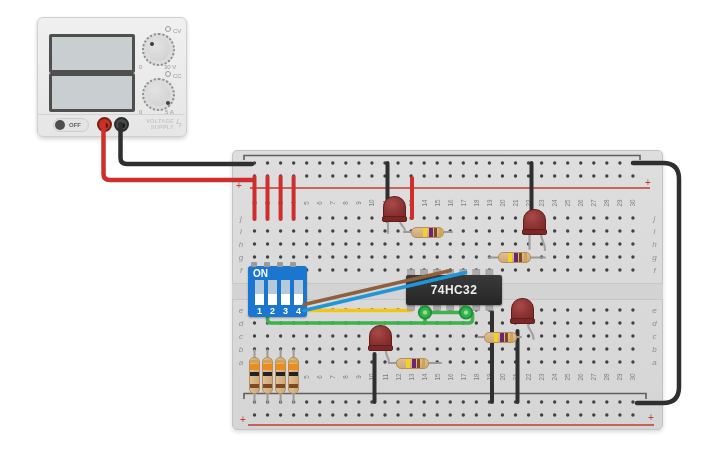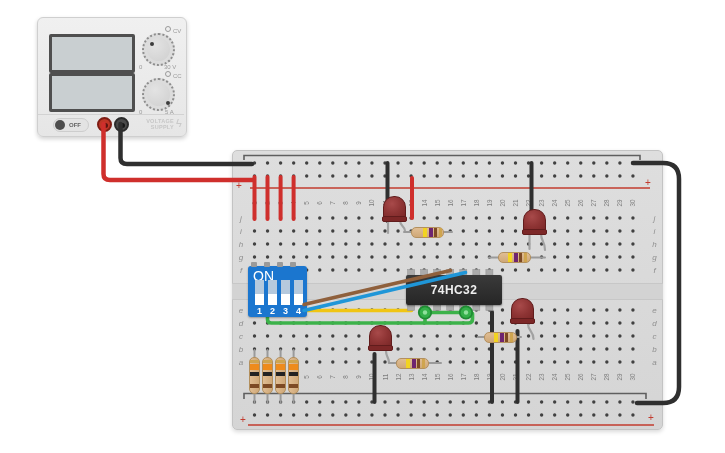--- a/index.html
+++ b/index.html
@@ -52,21 +52,21 @@
     border:1px solid #b3905e;box-sizing:border-box;}
   .band{position:absolute;top:0;bottom:0;width:4px;}
   .bandh{position:absolute;left:0;right:0;height:4px;}
   .b-yellow{background:#f2d321;} .b-violet{background:#6e2470;} .b-brown{background:#7d4a24;}
   .b-gold{background:#cfa54f;} .b-orange{background:#ee8b1c;} .b-black{background:#232323;}
   #ic{left:406px;top:275px;width:96px;height:30px;background:linear-gradient(#3a3a3a,#262626);
     border-radius:2px;box-shadow:0 1px 2px rgba(0,0,0,.4);color:#efefef;font-weight:bold;font-size:12px;
     letter-spacing:.4px;text-align:center;line-height:30px;}
   #dip{left:248px;top:266px;width:59px;height:51px;background:#1b76cf;border-radius:3px;
     box-shadow:0 1px 2px rgba(0,0,0,.3);}
-  #dip-on{position:absolute;left:5px;top:2px;color:#ffffff;font-weight:normal;font-size:14px;}
+  #dip-on{position:absolute;left:5px;top:2px;color:#ffffff;font-weight:bold;font-size:10px;}
   .dip-track{position:absolute;top:14px;width:9px;height:25px;background:#b5c9dd;}
   .dip-knob{position:absolute;left:0;bottom:0;width:9px;height:11px;background:#ffffff;}
   .dip-num{position:absolute;top:40px;width:9px;text-align:center;color:#ffffff;font-weight:bold;font-size:9px;}
   .dip-pin{position:absolute;top:-4px;width:6px;height:5px;background:#9a9a9a;border-radius:1px;}
 </style>
 </head>
 <body>
 
 <div id="stage">
 

